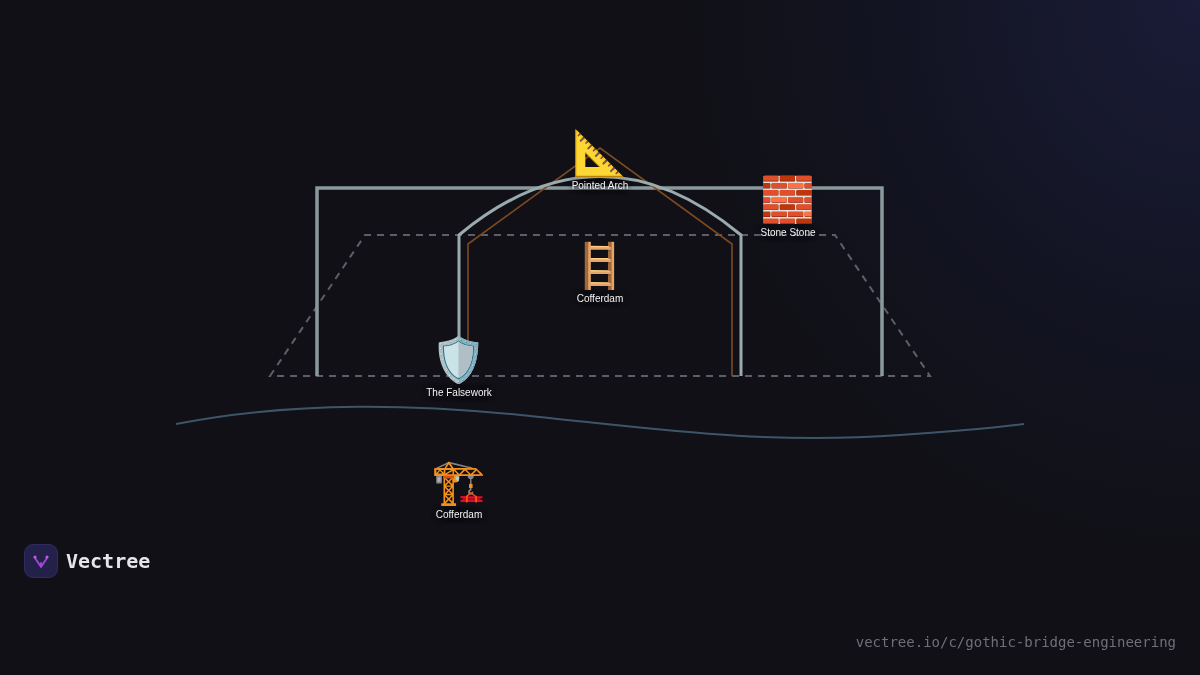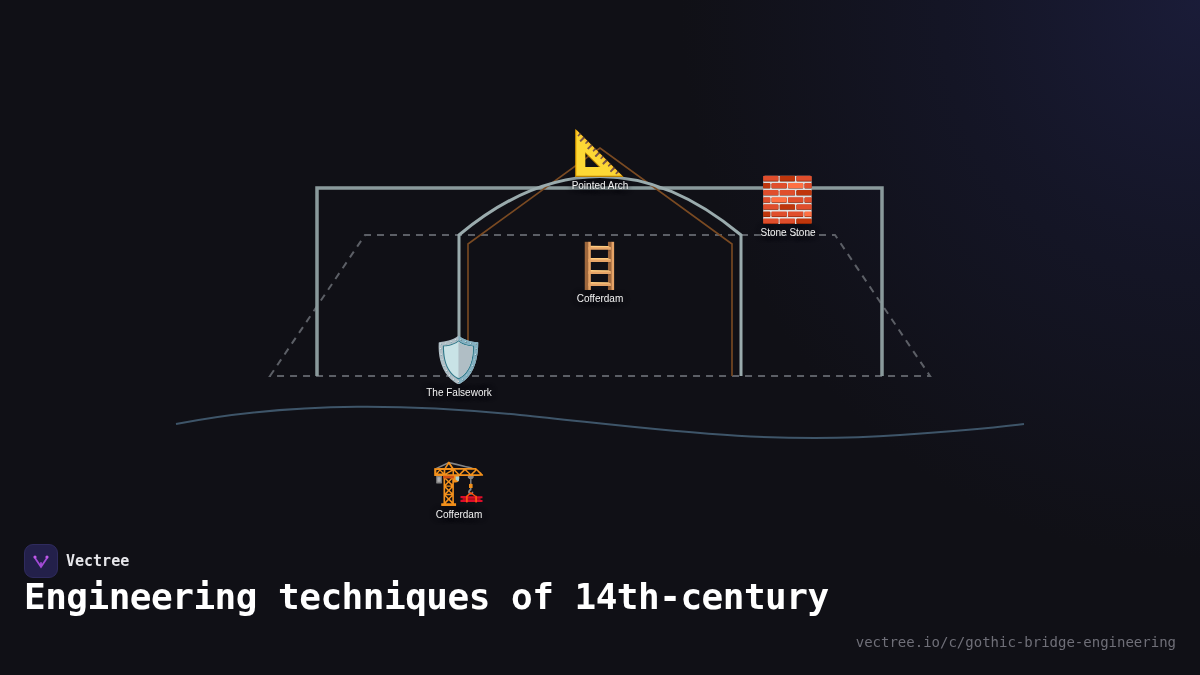--- a/index.html
+++ b/index.html
@@ -62,21 +62,21 @@
       background: #23204a;
       border: 1px solid #2f2b5e;
       box-sizing: border-box;
       display: flex;
       align-items: center;
       justify-content: center;
     }
     .brand-name {
       font-family: "DejaVu Sans Mono", monospace;
       font-weight: bold;
-      font-size: 15px;
+      font-size: 20px;
       color: #e6e6ea;
     }
     .title {
       position: absolute;
       left: 24px;
       top: 580px;
       margin: 0;
       font-family: "DejaVu Sans Mono", monospace;
       font-weight: bold;
       font-size: 36px;
@@ -142,18 +142,18 @@
       <svg width="20" height="20" viewBox="0 0 20 20">
         <path d="M4,7 L10,16 L16,7 M10,16 L10,12" fill="none" stroke="#a24ad6" stroke-width="1.8" stroke-linecap="round"></path>
         <circle cx="4" cy="6" r="1.6" fill="#c05ae8"></circle>
         <circle cx="16" cy="6" r="1.6" fill="#c05ae8"></circle>
       </svg>
     </div>
     <span class="brand-name">Vectree</span>
   </div>
 
   <h1 class="title">
-    <span>Engineering techniques of 14th-century</span><br>
+    <br>
   </h1>
 
   <div class="url">vectree.io/c/gothic-bridge-engineering</div>
 
 </div>
 
 </body></html>

